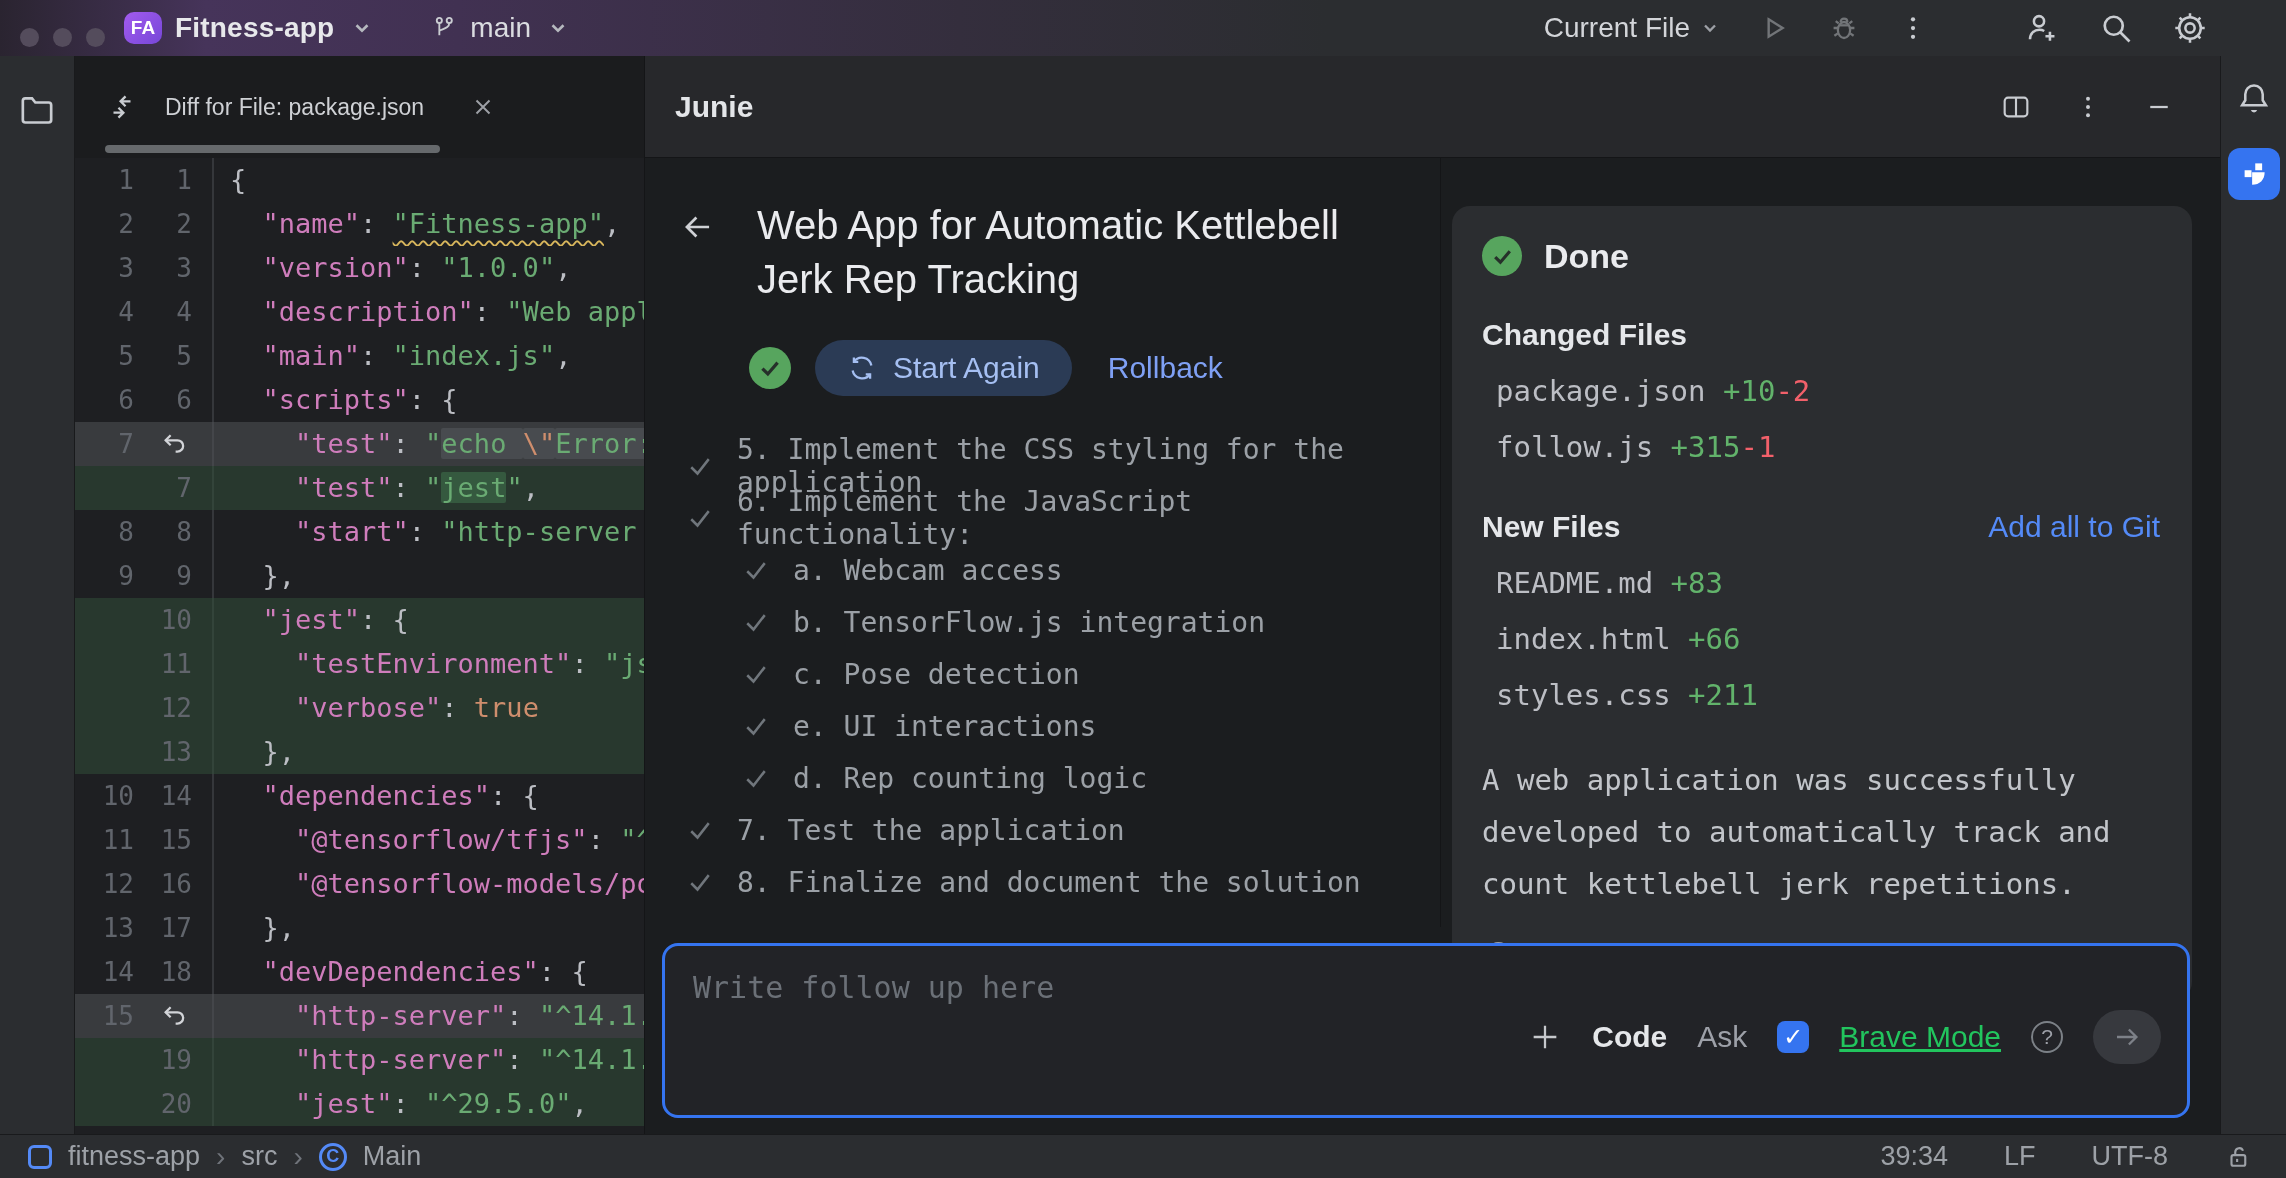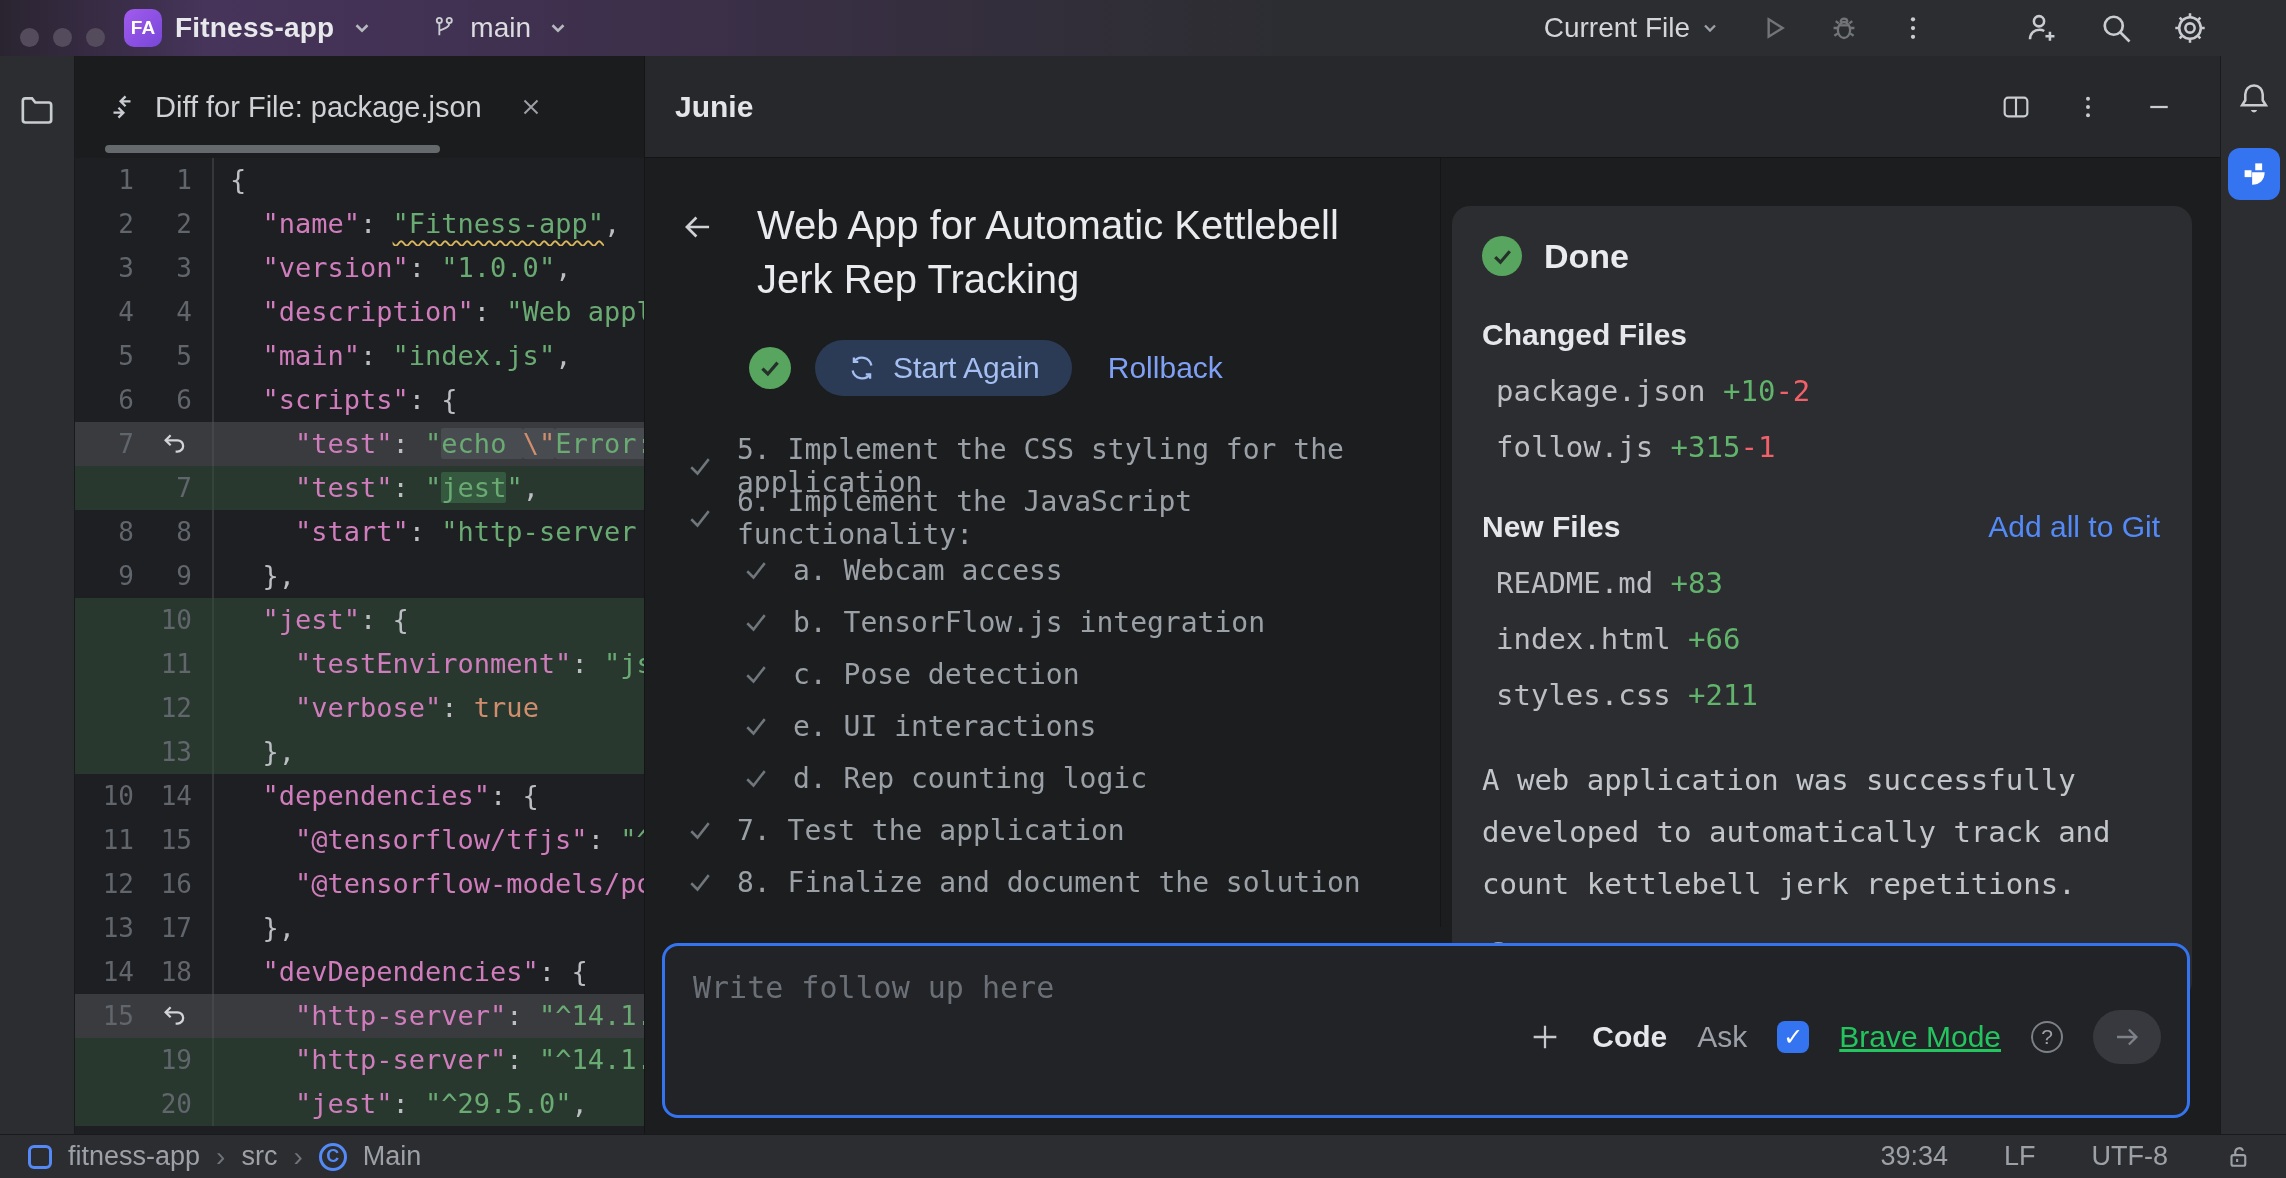--- a/index.html
+++ b/index.html
@@ -6,21 +6,21 @@
   html,body { width:2286px; height:1178px; background:#1e1f22; overflow:hidden;
     font-family:"Liberation Sans", sans-serif; color:#dfe1e5; }
   #app { width:2286px; height:1178px; display:flex; flex-direction:column; position:relative; }
 
   
   .titlebar { height:56px; flex:none; display:flex; align-items:center; position:relative;
     background:linear-gradient(90deg,#2a2430 0%, #46345a 9%, #413152 20%, #342e3d 42%, #2b2d30 58%, #2b2d30 100%); }
   .traffic { position:absolute; left:20px; top:28px; display:flex; gap:14px; }
   .traffic span { width:19px; height:19px; border-radius:50%; background:#544c5c; }
   .tb-left { display:flex; align-items:center; margin-left:124px; gap:13px; }
-  .fa-badge { width:38px; height:38px; border-radius:10px; color:#fff; font-weight:700; font-size:19px;
+  .fa-badge { width:38px; height:32px; border-radius:10px; color:#fff; font-weight:700; font-size:19px;
     display:flex; align-items:center; justify-content:center;
     background:linear-gradient(135deg,#a25bee,#7747d8); }
   .proj-name { font-size:28px; font-weight:600; color:#e7e8eb; letter-spacing:.2px; }
   .chev { display:inline-flex; margin-left:4px; }
   .branch-group { display:flex; align-items:center; gap:12px; margin-left:44px; }
   .branch-name { font-size:28px; color:#dadce0; }
   .tb-right { margin-left:auto; display:flex; align-items:center; gap:38px; margin-right:78px; }
   .runcfg { display:flex; align-items:center; gap:10px; font-size:28px; color:#d3d5d9; }
   .icon-btn { display:inline-flex; align-items:center; justify-content:center; }
   .dim { opacity:.45; }
@@ -31,21 +31,21 @@
   .left-rail { width:75px; flex:none; background:#2b2d30; border-right:1px solid #191a1c;
     display:flex; flex-direction:column; align-items:center; padding-top:34px; }
   .right-rail { width:66px; flex:none; background:#2b2d30; border-left:1px solid #191a1c;
     display:flex; flex-direction:column; align-items:center; padding-top:24px; gap:30px; }
   .junie-logo { width:52px; height:52px; border-radius:12px; background:#3574f0;
     display:flex; align-items:center; justify-content:center; }
 
   
   .editor-col { width:570px; flex:none; display:flex; flex-direction:column; background:#1e1f22; border-right:1px solid #141517;}
   .tabbar { height:102px; flex:none; background:#1b1c1e; position:relative; display:flex; align-items:center; }
-  .tab { display:flex; align-items:center; gap:16px; padding-left:30px; font-size:29px; color:#cfd1d5; }
+  .tab { display:flex; align-items:center; gap:26px; padding-left:30px; font-size:23px; color:#cfd1d5; }
   .tab-close { margin-left:20px; display:inline-flex; }
   .tab-underline { position:absolute; left:30px; bottom:5px; width:335px; height:8px; border-radius:4px; background:#66696c; }
   .code { flex:1; overflow:hidden; font-family:"DejaVu Sans Mono", monospace; font-size:27px; }
   .crow { display:flex; height:44px; line-height:44px; white-space:pre; }
   .crow .g1 { width:59px; flex:none; text-align:right; color:#61656c; font-size:26px; }
   .crow .g2 { width:58px; flex:none; text-align:right; color:#61656c; font-size:26px;
     display:flex; justify-content:flex-end; align-items:center; }
   .crow .gpad { width:20px; flex:none; }
   .crow .ct { flex:1; border-left:2px solid #35373b; padding-left:16px; overflow:hidden; }
   .crow.del { background:#393b3e; }

